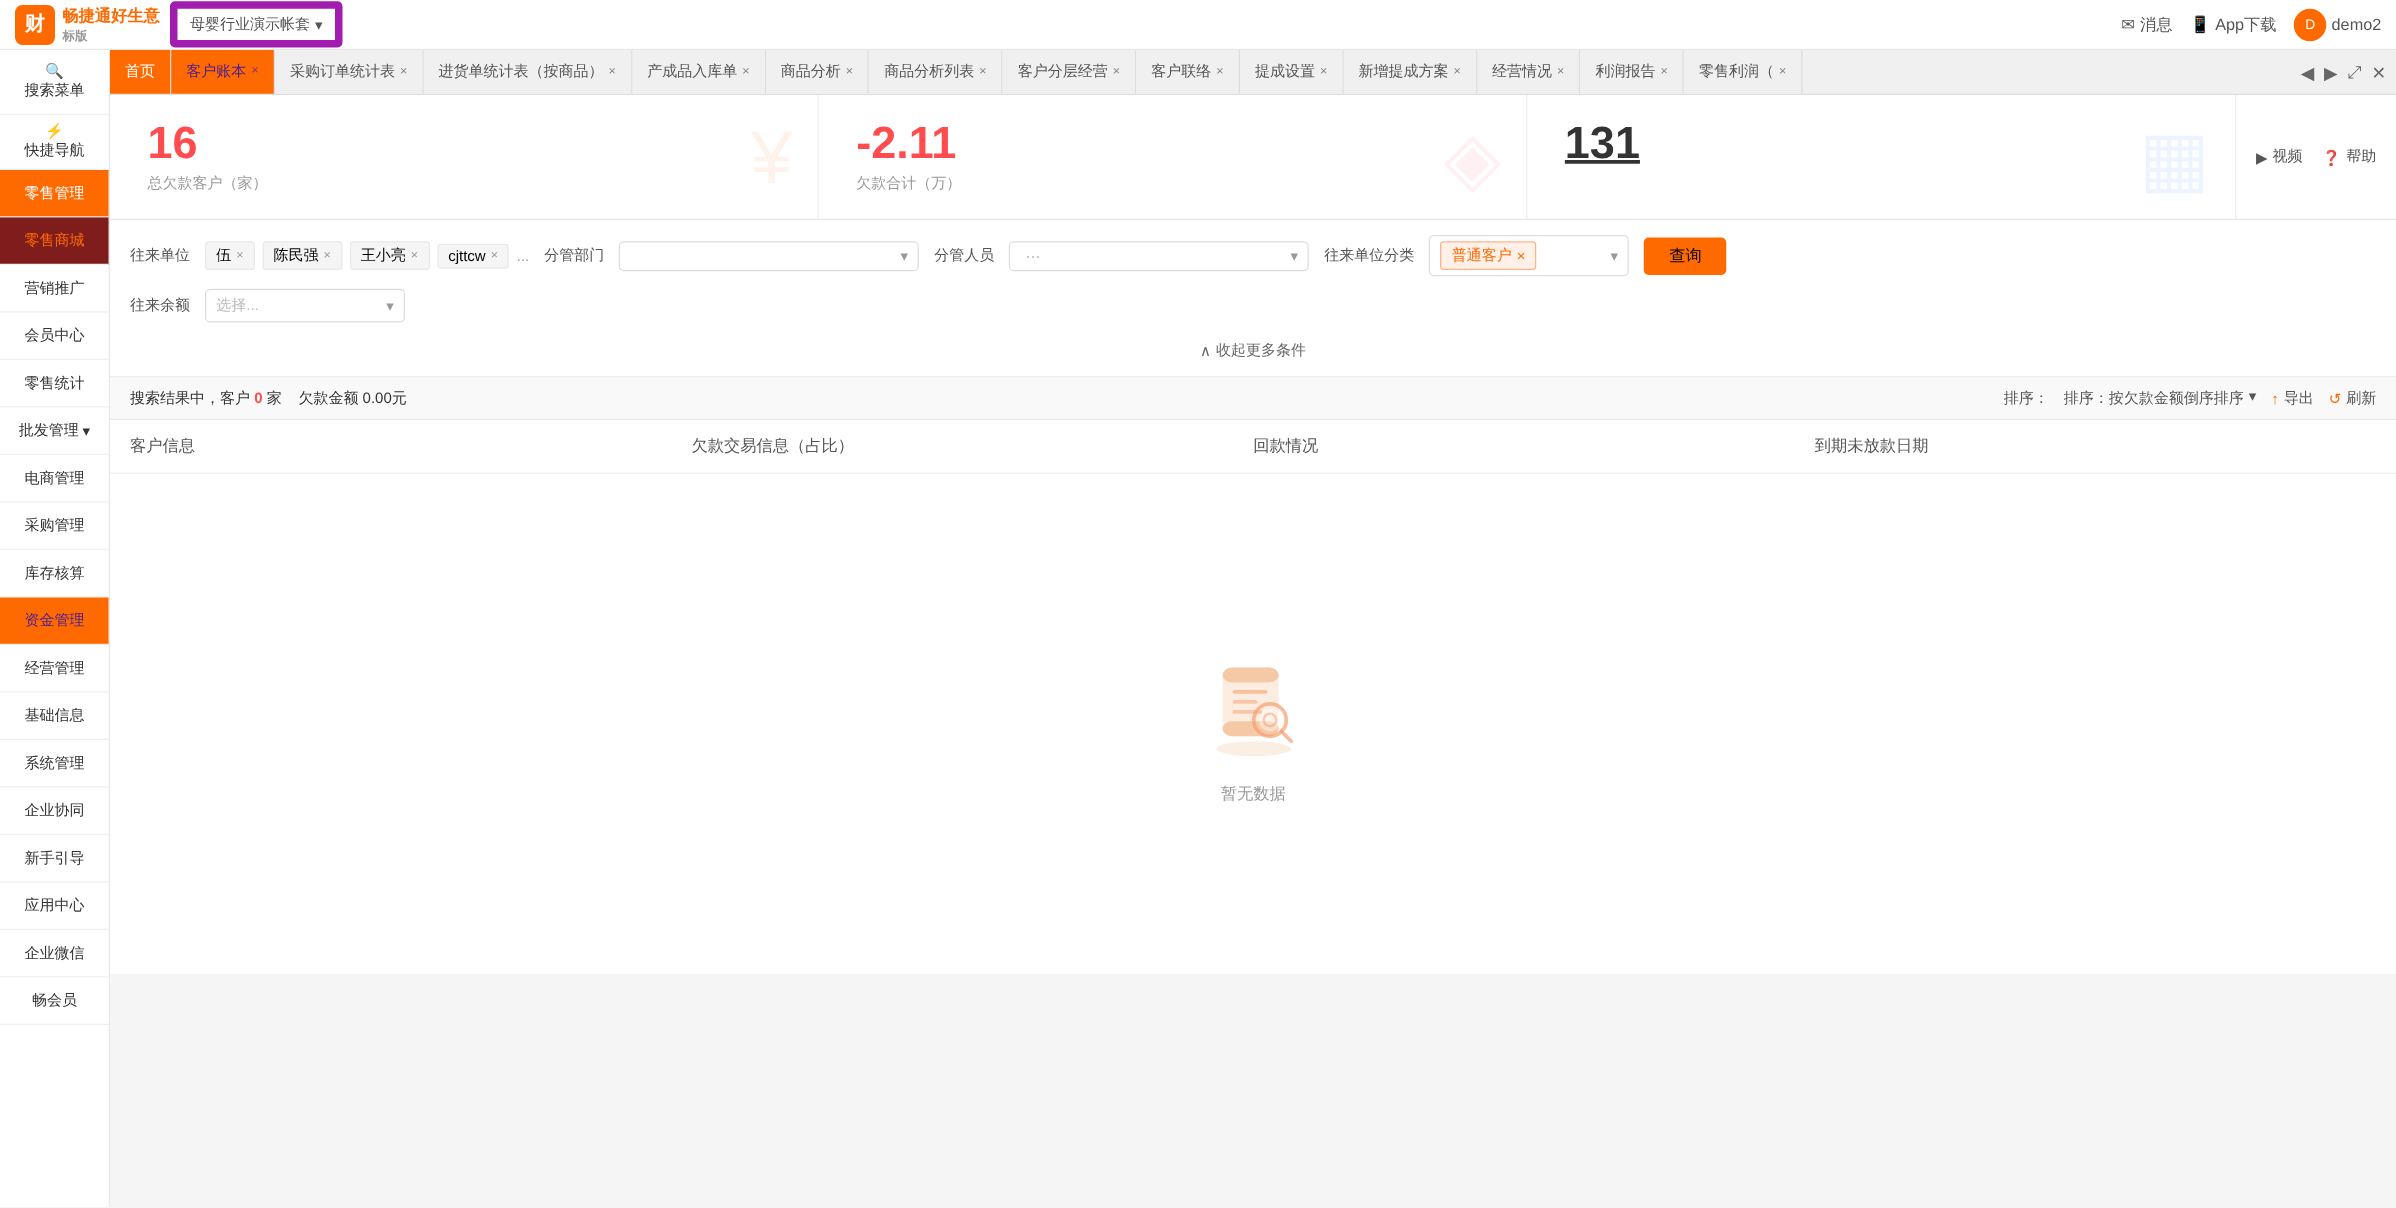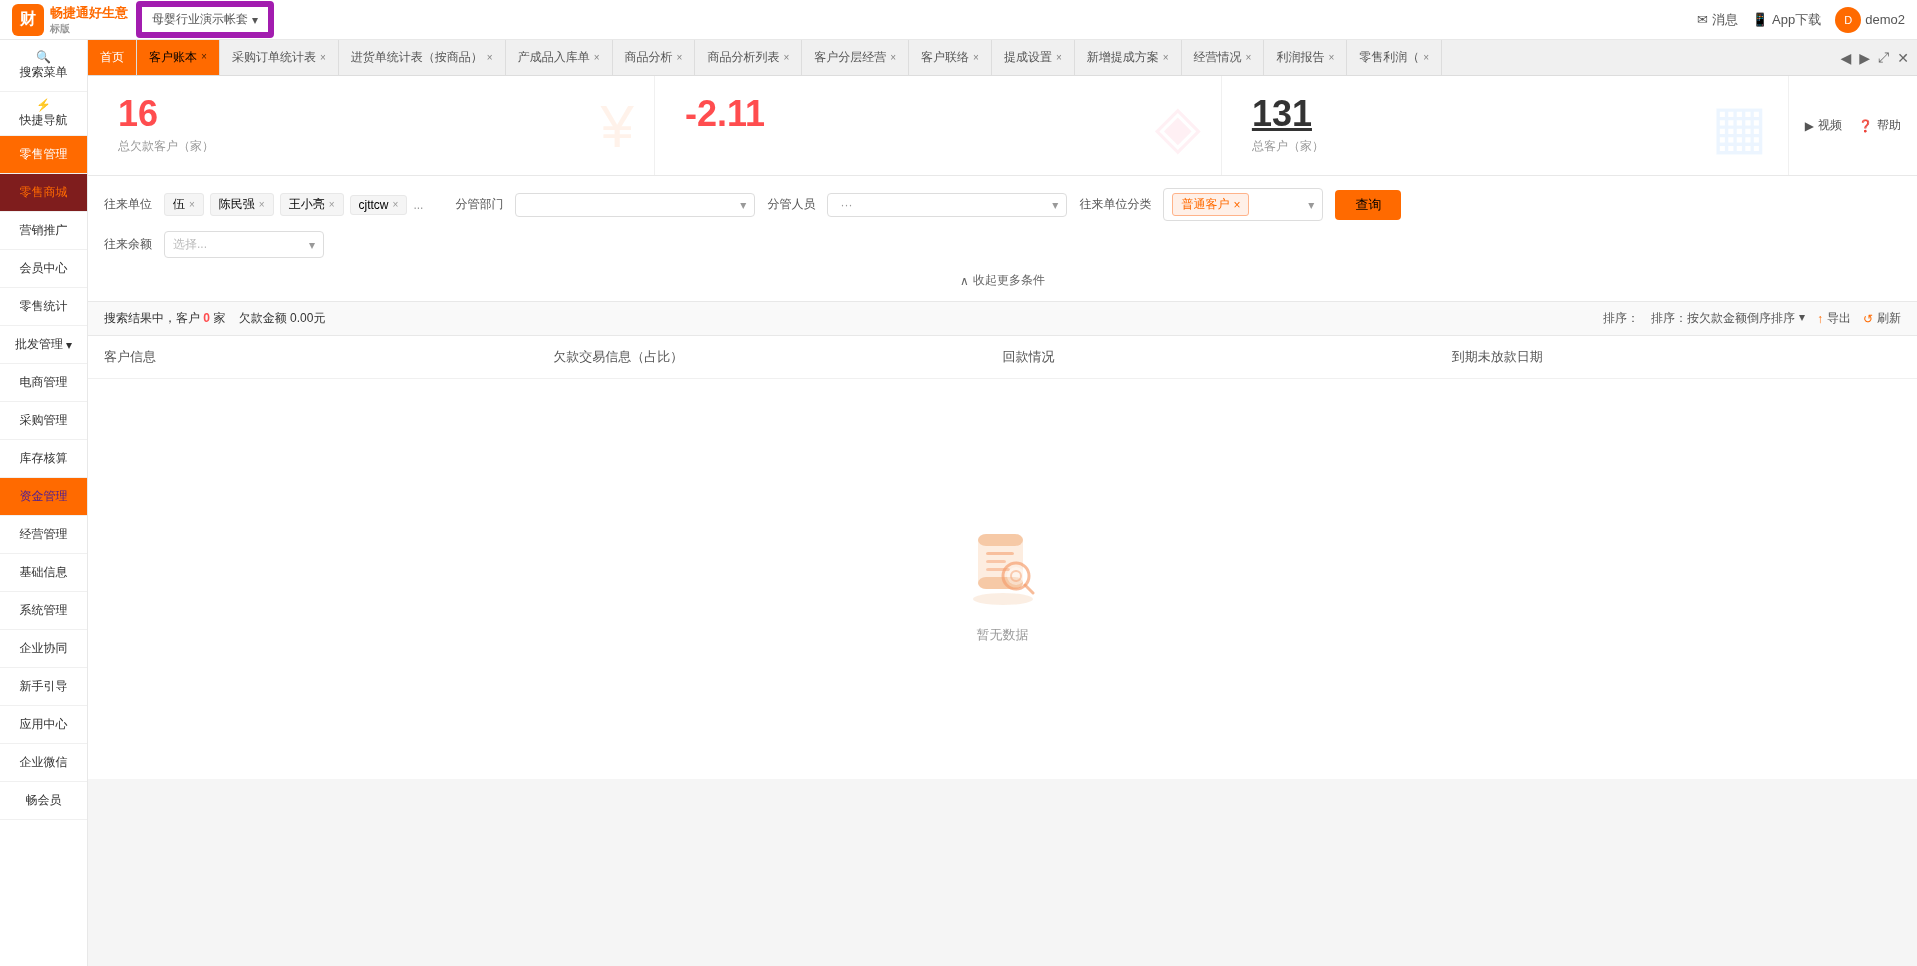--- a/index.html
+++ b/index.html
@@ -26,21 +26,21 @@
     .sidebar-item.active { background: #ff6a00; color: white; }
     .sidebar-item.active-sub { background: #7f1d1d; color: #ff6a00; }
     .sidebar-group { padding: 10px 8px; text-align: center; font-size: 12px; color: #333; cursor: pointer; border-bottom: 1px solid #f0f0f0; display: flex; align-items: center; justify-content: center; gap: 3px; }
 
     
     .content-area { flex: 1; display: flex; flex-direction: column; overflow: hidden; }
 
     
     .tab-bar { background: #f0f0f0; display: flex; align-items: center; height: 36px; border-bottom: 1px solid #ddd; overflow: hidden; }
     .tab { display: flex; align-items: center; padding: 0 12px; height: 36px; font-size: 12px; cursor: pointer; border-right: 1px solid #ddd; white-space: nowrap; gap: 4px; color: #555; background: #f0f0f0; }
-    .tab.active { background: #ff6a00; color: #000000; font-family: Liberation Mono, monospace; }
+    .tab.active { background: #ff6a00; color: #4c1d95; font-family: Liberation Mono, monospace; }
     .tab.home { background: #ff6a00; color: white; }
     .tab .close-x { font-size: 10px; opacity: 0.7; }
     .tab-controls { display: flex; align-items: center; margin-left: auto; padding: 0 8px; gap: 8px; }
     .tab-ctrl-btn { cursor: pointer; color: #666; font-size: 14px; }
 
     
     .page-content { flex: 1; overflow-y: auto; background: #f5f5f5; }
 
     
     .stats-header { background: #fff; display: flex; align-items: stretch; border-bottom: 1px solid #e8e8e8; position: relative; min-height: 90px; }
@@ -212,25 +212,25 @@
 
       <div class="stats-header">
         <div class="stat-card">
           <div class="stat-bg-icon orange">¥</div>
           <div class="stat-number">16</div>
           <div class="stat-label">总欠款客户（家）</div>
         </div>
         <div class="stat-card">
           <div class="stat-bg-icon pink">◈</div>
           <div class="stat-number" style="font-size:36px;">-2.11</div>
+          <div class="stat-label">欠款合计（万）</div>
         </div>
         <div class="stat-card">
           <div class="stat-bg-icon blue">▦</div>
           <div class="stat-number black" style="font-size:36px;">131</div>
-          <div class="stat-label">总客户（家）</div>
         </div>
         <div class="header-actions">
           <div class="help-btn">
             <span>▶</span>
             <span>视频</span>
           </div>
           <div class="help-btn">
             <span>❓</span>
             <span>帮助</span>
           </div>
@@ -252,21 +252,21 @@
             <div class="filter-tag">
               <span>王小亮</span>
               <span class="remove">×</span>
             </div>
             <div class="filter-tag">
               <span>cjttcw</span>
               <span class="remove">×</span>
             </div>
             <span class="filter-more">...</span>
           </div>
-          <div class="filter-label" style="margin-left:20px;">分管部门</div>
+          <div class="filter-label" style="">分管部门</div>
           <div class="filter-select filter-select-wide">
             <span style="color:#bbb;"></span>
             <span class="arrow">▾</span>
           </div>
           <div class="filter-label">分管人员</div>
           <div class="filter-select filter-select-wide">
             <span style="color:#bbb;"></span>
             <span style="color:#999;">···</span>
             <span class="arrow">▾</span>
           </div>

